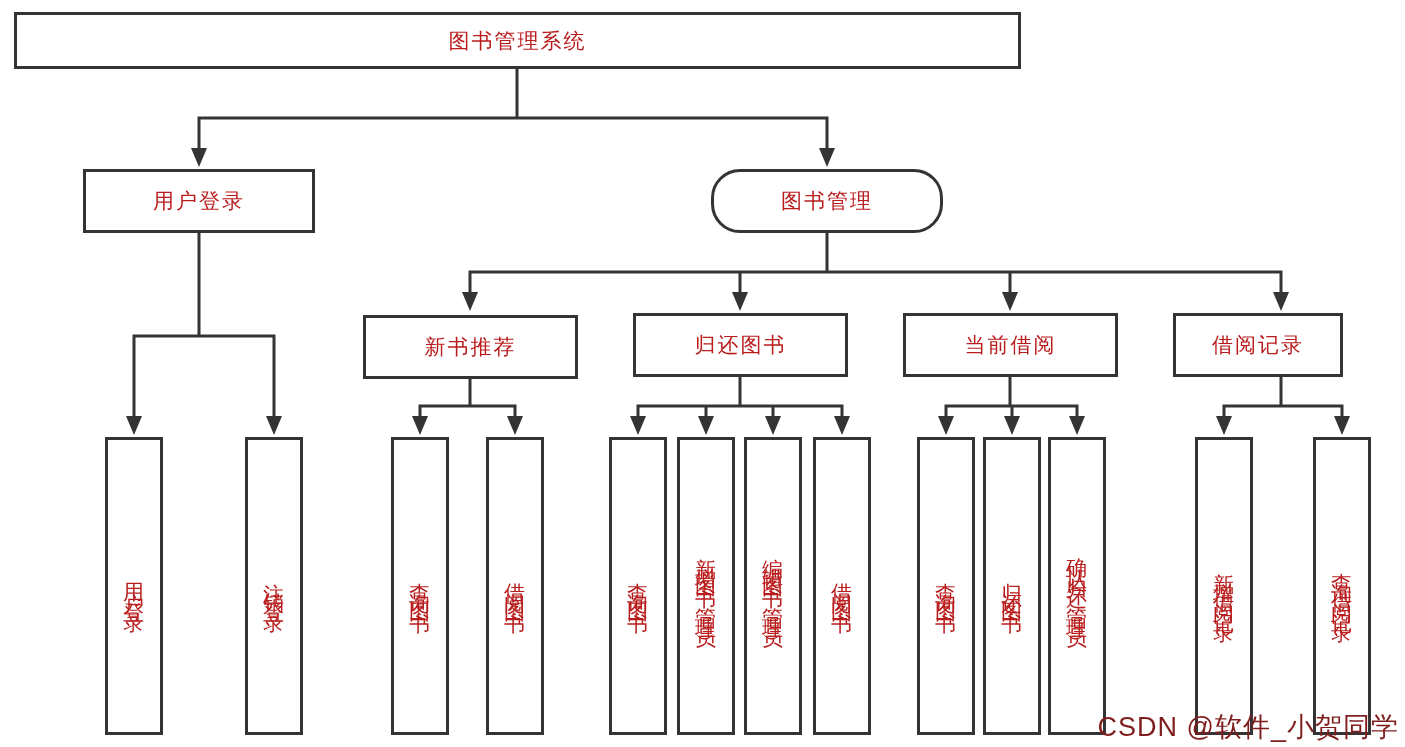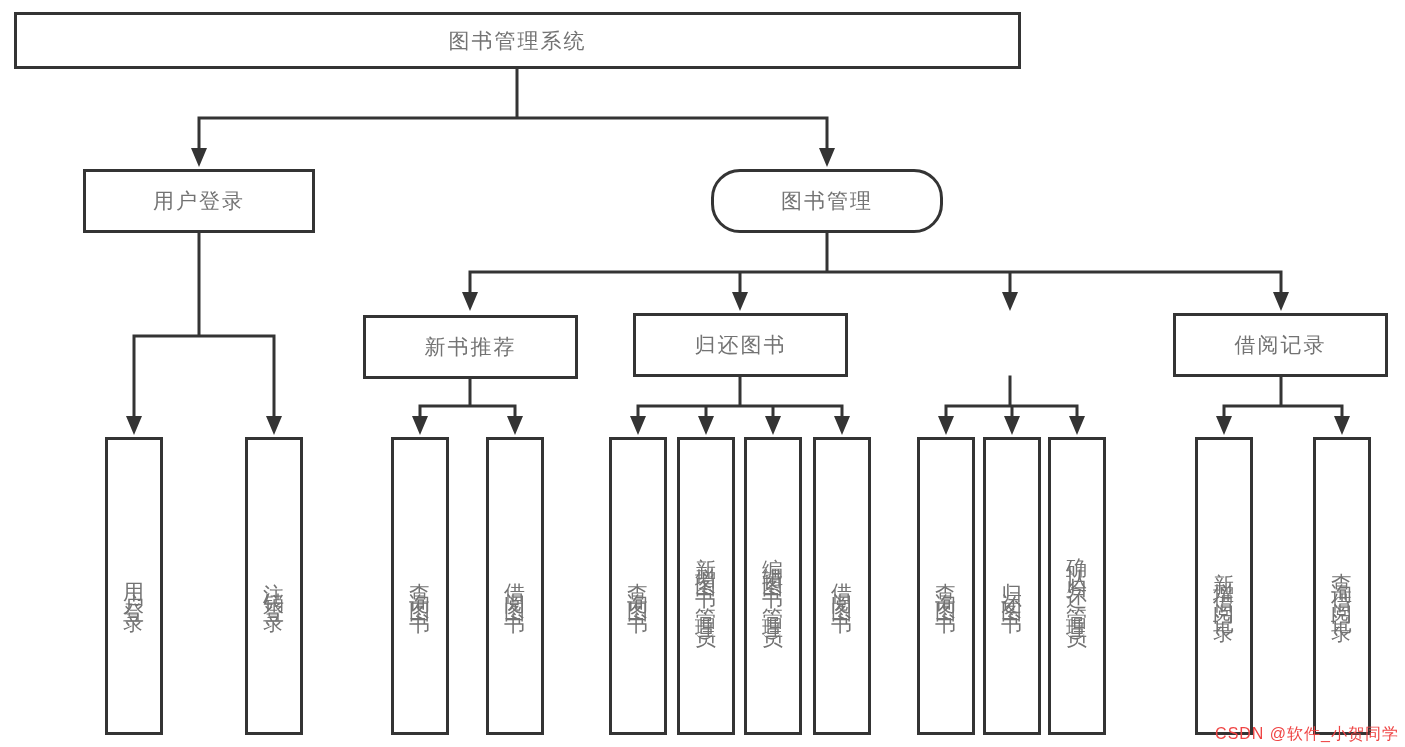--- a/index.html
+++ b/index.html
@@ -36,37 +36,37 @@
   .node {
     position: absolute;
     box-sizing: border-box;
     border: 3px solid #343434;
     background: #ffffff;
     display: flex;
     align-items: center;
     justify-content: center;
     font-size: 21px;
     letter-spacing: 2px;
-    color: #737373;
+    color: #b91c1c;
     z-index: 2;
   }
   .leaf .vtext {
     writing-mode: vertical-rl;
     text-orientation: mixed;
     letter-spacing: 10px;
     line-height: 1.1;
     font-size: 21px;
   }
   .watermark {
     position: absolute;
     right: 6px;
     bottom: 2px;
-    font-size: 16px;
+    font-size: 27px;
     letter-spacing: 1px;
-    color: #ef4444;
+    color: #7f1d1d;
     z-index: 6;
     white-space: nowrap;
   }
 </style>
 </head>
 <body>
 
 <div class="stage">
 
   <svg class="connectors" viewBox="0 0 1405 747" aria-hidden="true">
@@ -124,21 +124,24 @@
   <div class="node" style="left:711px; top:169px; width:232px; height:64px;border-radius:29px;">
     <span>图书管理</span>
   </div>
 
   <div class="node" style="left:363px; top:315px; width:215px; height:64px;">
     <span>新书推荐</span>
   </div>
   <div class="node" style="left:633px; top:313px; width:215px; height:64px;">
     <span>归还图书</span>
   </div>
-  <div class="node" style="left:1173px; top:313px; width:215px; height:64px;">
+  <div class="node" style="left:903px; top:313px; width:215px; height:64px;">
+    <span>当前借阅</span>
+  </div>
+  <div class="node" style="left:1173px; top:313px; width:170px; height:64px;">
     <span>借阅记录</span>
   </div>
 
   <div class="node leaf" style="left:105px; top:437px; width:58px; height:298px;">
     <span class="vtext">用户登录</span>
   </div>
   <div class="node leaf" style="left:245px; top:437px; width:58px; height:298px;">
     <span class="vtext">注销登录</span>
   </div>
 

